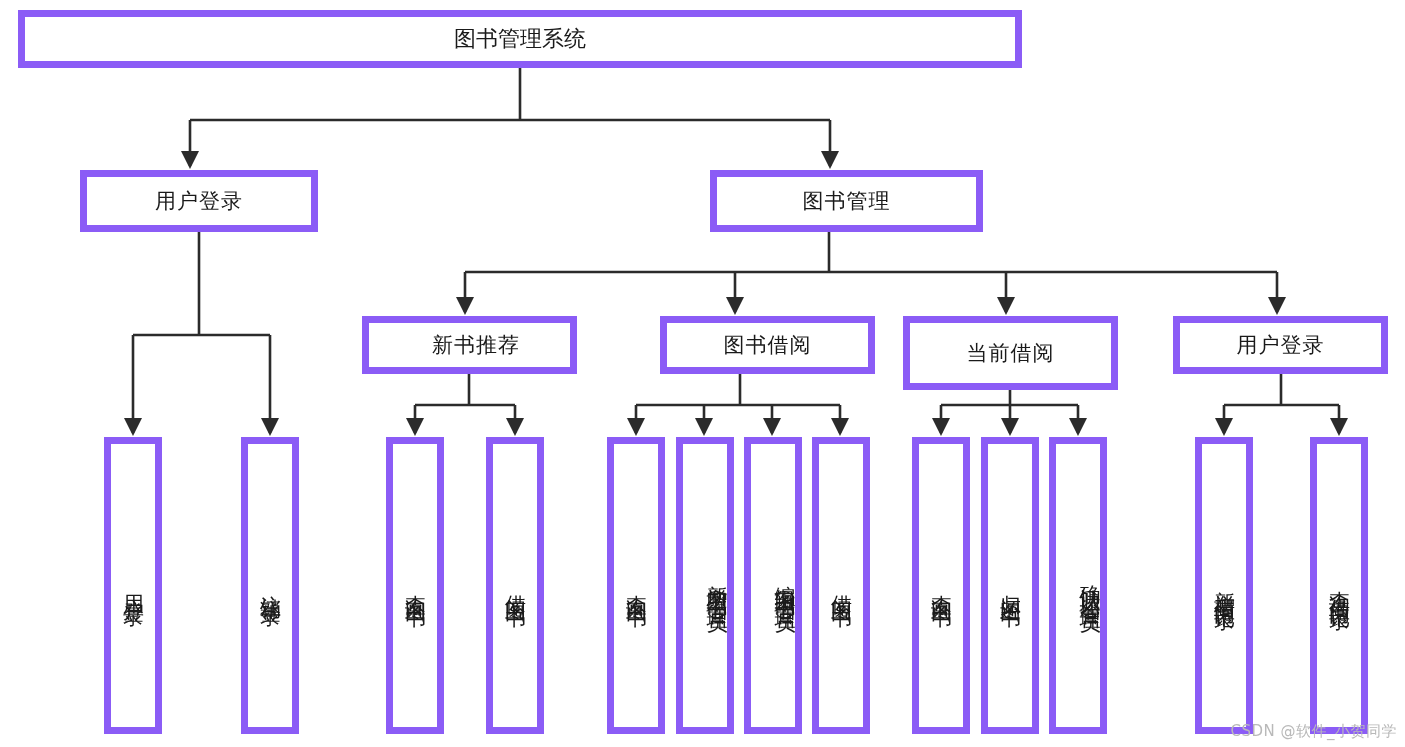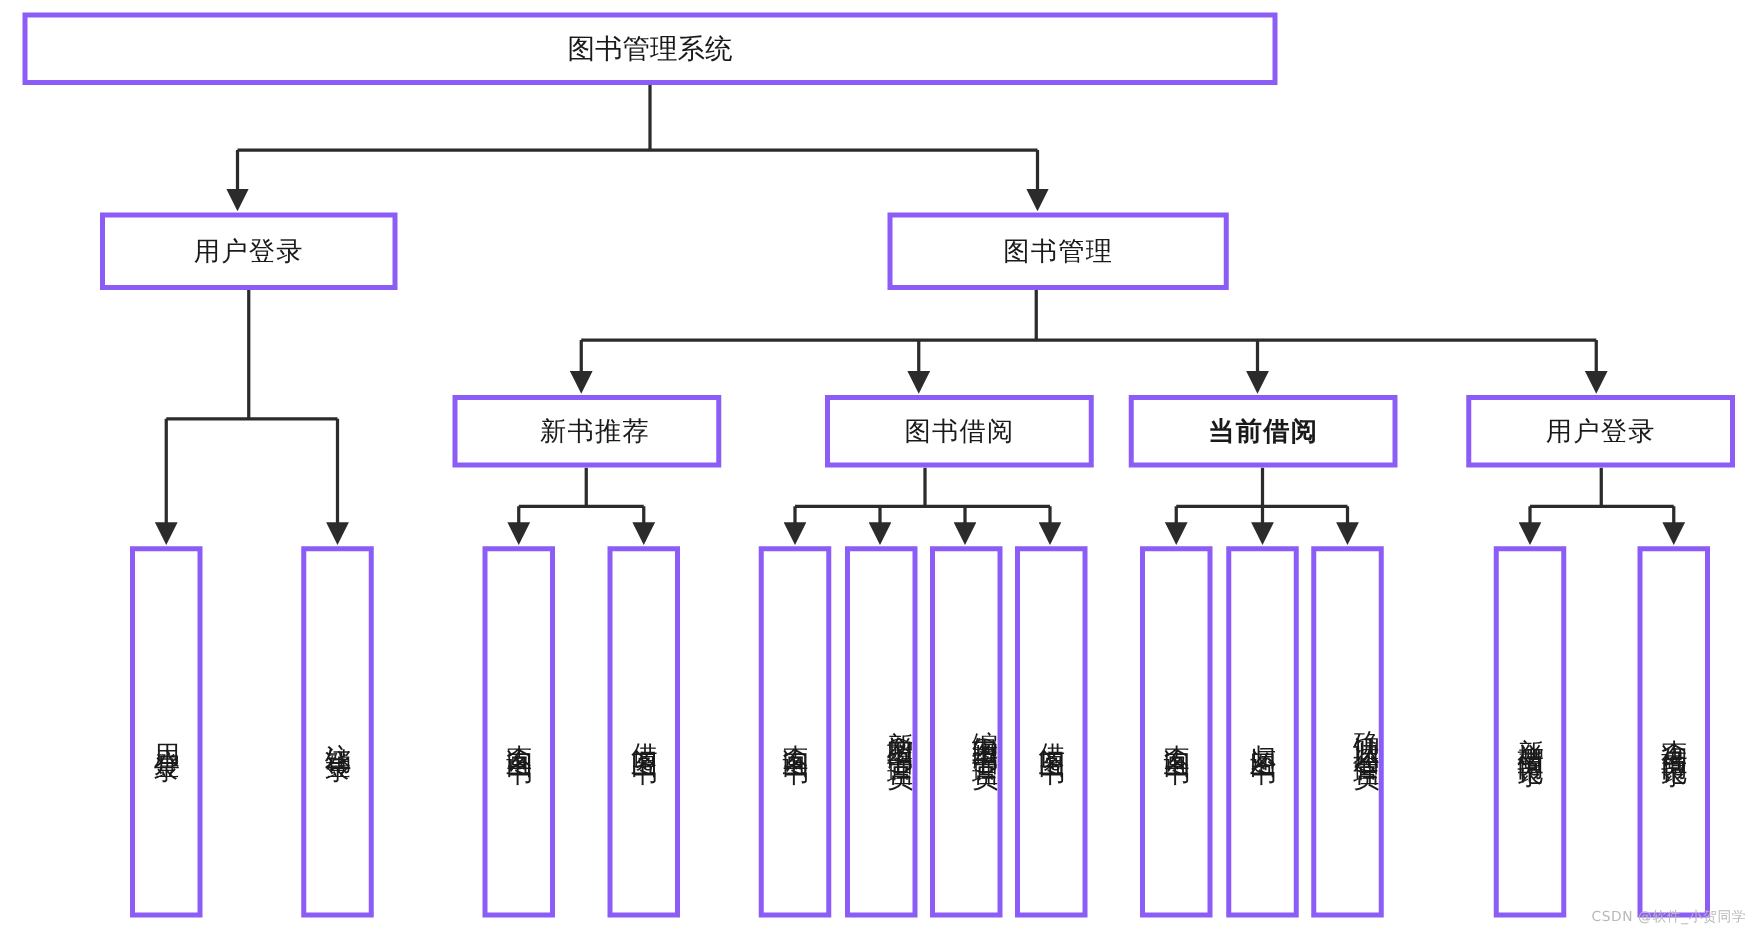--- a/index.html
+++ b/index.html
@@ -20,21 +20,21 @@
   }
   svg#wires {
     position: absolute;
     left: 0; top: 0;
     width: 1405px; height: 747px;
     pointer-events: none;
   }
   .node {
     position: absolute;
     background: #ffffff;
-    border: 4px solid #8b5cf6;
+    border: 7px solid #8b5cf6;
     display: flex;
     align-items: center;
     justify-content: center;
     color: #1a1a1a;
   }
   .node.h {
     font-size: 21px;
     letter-spacing: 1px;
   }
   .node.title {
@@ -50,21 +50,21 @@
     white-space: nowrap;
     overflow: hidden;
   }
   .node.v.top {
     align-items: flex-start;
   }
   .watermark {
     position: absolute;
     right: 8px;
     bottom: 6px;
-    font-size: 11px;
+    font-size: 15px;
     color: #b9b9b9;
     letter-spacing: 0.5px;
     white-space: nowrap;
   }
 </style>
 </head>
 <body>
 
 <div id="canvas">
 
@@ -121,21 +121,21 @@
     </g>
   </svg>
 
   <div class="node title" style="left:18px; top:10px; width:1004px; height:58px;">图书管理系统</div>
 
   <div class="node h" style="left:80px; top:170px; width:238px; height:62px;">用户登录</div>
   <div class="node h" style="left:710px; top:170px; width:273px; height:62px;">图书管理</div>
 
   <div class="node h" style="left:362px; top:316px; width:215px; height:58px;padding-left:13px;">新书推荐</div>
   <div class="node h" style="left:633px; top:316px; width:215px; height:58px;margin-left:27px;">图书借阅</div>
-  <div class="node h" style="left:903px; top:316px; width:215px; height:58px;font-weight:bold;">当前借阅</div>
+  <div class="node h" style="left:903px; top:316px; width:215px; height:74px;">当前借阅</div>
   <div class="node h" style="left:1173px; top:316px; width:215px; height:58px;">用户登录</div>
 
   <div class="node v" style="left:104px; top:437px; width:58px; height:297px;">用户登录</div>
   <div class="node v" style="left:241px; top:437px; width:58px; height:297px;">注销登录</div>
 
   <div class="node v" style="left:386px; top:437px; width:58px; height:297px;">查询图书</div>
   <div class="node v" style="left:486px; top:437px; width:58px; height:297px;">借阅图书</div>
 
   <div class="node v" style="left:607px; top:437px; width:58px; height:297px;">查询图书</div>
   <div class="node v top" style="left:676px; top:437px; width:58px; height:297px;">新增图书（管理员）</div>

